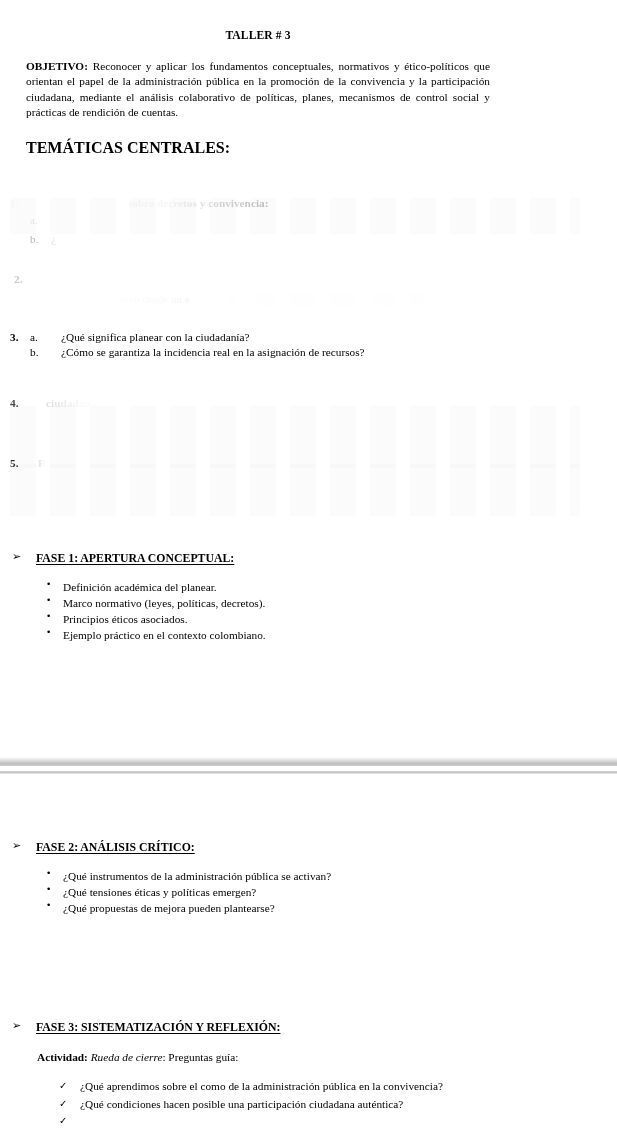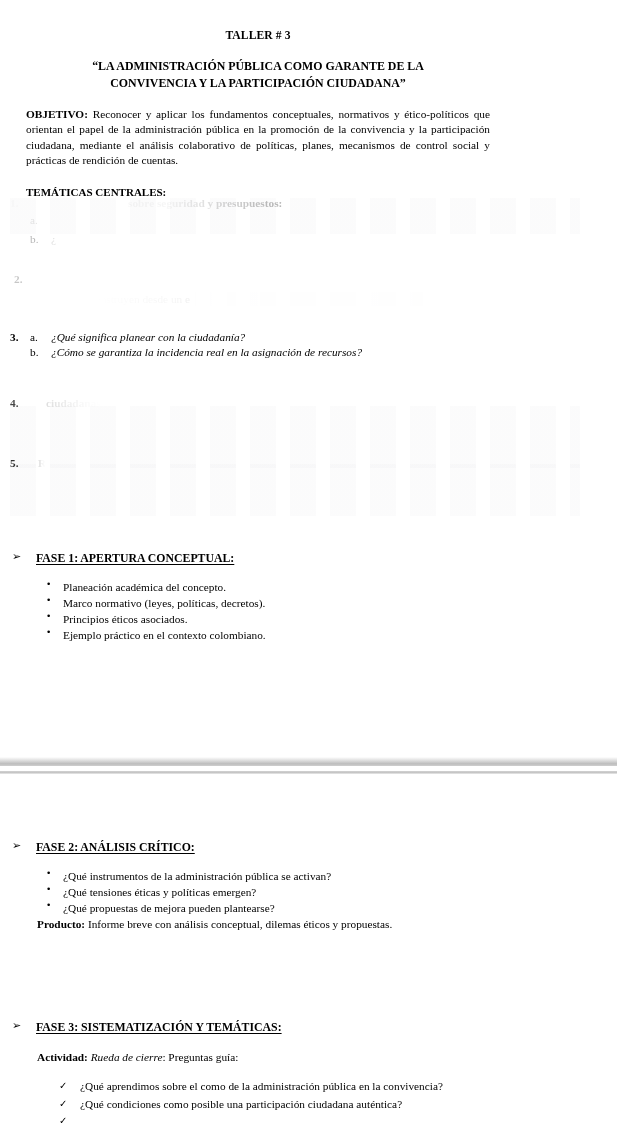--- a/index.html
+++ b/index.html
@@ -51,21 +51,21 @@
   }
   .para-just {
     text-align: justify;
     line-height: 1.36;
   }
   b, .b { font-weight: bold; }
   i, .i { font-style: italic; }
 
   .section-head {
     font-weight: bold;
-    font-size: 11px;
+    font-size: 16px;
     margin-top: 17px;
   }
   .numitem { position: relative; margin-top: 4px; }
   .numitem .num {
     position: absolute;
     left: 0;
     top: 0;
     width: 18px;
     font-weight: bold;
     text-align: left;
@@ -78,21 +78,21 @@
     position: relative;
     margin-left: 20px;
     margin-top: 1px;
   }
   .subitem .sublabel {
     position: absolute;
     left: 0;
     top: 0;
     width: 18px;
   }
-  .subitem .subtext { margin-left: 21px; font-style: italic; }
+  .subitem .subtext { margin-left: 31px; }
 
   
   .faded-row { position: relative; }
   .fade-lr {
     -webkit-mask-image: linear-gradient(to right, rgba(0,0,0,0.02) 0%, rgba(0,0,0,0.04) 28%, rgba(0,0,0,0.30) 48%, rgba(0,0,0,0.92) 64%, rgba(0,0,0,1) 78%, rgba(0,0,0,1) 100%);
             mask-image: linear-gradient(to right, rgba(0,0,0,0.02) 0%, rgba(0,0,0,0.04) 28%, rgba(0,0,0,0.30) 48%, rgba(0,0,0,0.92) 64%, rgba(0,0,0,1) 78%, rgba(0,0,0,1) 100%);
   }
   .fade-ghost {
     opacity: .12;
     -webkit-mask-image: linear-gradient(to right, rgba(0,0,0,.5) 0%, rgba(0,0,0,.25) 40%, rgba(0,0,0,.08) 70%, rgba(0,0,0,0) 100%);
@@ -196,36 +196,35 @@
     font-family: "DejaVu Sans", sans-serif;
   }
 </style>
 </head>
 <body>
 
 <div class="page">
 
   <div class="col">
     <div class="doc-title">TALLER # 3</div>
-    <div class="doc-subtitle">“LA ADMINISTRACIÓN PÚBLICA COMO GARANTE DE LA CONVIVENCIA Y LA PARTICIPACIÓN CIUDADANA”</div>
 
     <div class="para">
       <b>OBJETIVO:</b><span> Reconocer y aplicar los fundamentos conceptuales, normativos y ético-políticos que orientan el papel de la administración pública en la promoción de la convivencia y la participación ciudadana, mediante el análisis colaborativo de políticas, planes, mecanismos de control social y prácticas de rendición de cuentas.</span>
     </div>
 
     <div class="section-head">TEMÁTICAS CENTRALES:</div>
   </div>
 
   <div style="position:absolute; left:0; top:196px; width:617px;">
 
     <div class="faded-row" style="position:absolute; top:0; left:10px; right:37px;">
       <div class="ghost-block" style="top:2px; height:36px;"></div>
       <div class="fade-lr" style="position:relative;">
         <span style="position:absolute; left:0; top:0; font-weight:bold;">1.</span>
-        <span style="margin-left:118px; font-weight:bold;">sobre seguridad y presupuestos:</span>
+        <span style="margin-left:118px; font-weight:bold;">sobre decretos y convivencia:</span>
       </div>
     </div>
 
     <div class="faded-row fade-vlight" style="position:absolute; top:17px; left:30px; right:37px;">
       <span style="position:absolute; left:0; top:0;">a.</span>
       <span style="margin-left:21px;"></span>
     </div>
 
     <div class="faded-row" style="position:absolute; top:36px; left:30px; right:37px; opacity:.30;">
       <span style="position:absolute; left:0; top:0;">b.</span>
@@ -267,21 +266,21 @@
     </div>
   </div>
 
   <div class="fase" style="position:absolute; top:549px; left:10px; right:37px;">
     <div class="fase-head">
       <span class="arrow">➢</span>
       <span class="fase-title">FASE 1: APERTURA CONCEPTUAL:</span>
     </div>
     <div class="fase-body">
       <ul class="dots">
-        <li><span class="dot">•</span><span>Planeación académica del concepto.</span></li>
+        <li><span class="dot">•</span><span>Definición académica del planear.</span></li>
         <li><span class="dot">•</span><span>Marco normativo (leyes, políticas, decretos).</span></li>
         <li><span class="dot">•</span><span>Principios éticos asociados.</span></li>
         <li><span class="dot">•</span><span>Ejemplo práctico en el contexto colombiano.</span></li>
       </ul>
     </div>
   </div>
 
   <div class="page-break" style="top:757px;">
     <div class="band-top"></div>
     <div class="band-gap"></div>
@@ -292,37 +291,34 @@
     <div class="fase-head">
       <span class="arrow">➢</span>
       <span class="fase-title">FASE 2: ANÁLISIS CRÍTICO:</span>
     </div>
     <div class="fase-body" style="margin-left:27px; margin-right:-9px;">
       <ul class="dots">
         <li><span class="dot">•</span><span>¿Qué instrumentos de la administración pública se activan?</span></li>
         <li><span class="dot">•</span><span>¿Qué tensiones éticas y políticas emergen?</span></li>
         <li><span class="dot">•</span><span>¿Qué propuestas de mejora pueden plantearse?</span></li>
       </ul>
-      <div style="margin-top:1px;">
-        <b>Producto:</b><span> Informe breve con análisis conceptual, dilemas éticos y propuestas.</span>
-      </div>
     </div>
   </div>
 
   <div class="fase" style="position:absolute; top:1018px; left:10px; right:37px;">
     <div class="fase-head">
       <span class="arrow">➢</span>
-      <span class="fase-title">FASE 3: SISTEMATIZACIÓN Y TEMÁTICAS:</span>
+      <span class="fase-title">FASE 3: SISTEMATIZACIÓN Y REFLEXIÓN:</span>
     </div>
     <div class="fase-body" style="margin-top:15px;">
       <div>
         <b>Actividad:</b>
         <i>Rueda de cierre</i><span>: Preguntas guía:</span>
       </div>
       <ul class="checks" style="margin-top:15px;">
         <li><span class="check">✓</span><span>¿Qué aprendimos sobre el como de la administración pública en la convivencia?</span></li>
-        <li><span class="check">✓</span><span>¿Qué condiciones como posible una participación ciudadana auténtica?</span></li>
+        <li><span class="check">✓</span><span>¿Qué condiciones hacen posible una participación ciudadana auténtica?</span></li>
         <li><span class="check">✓</span></li>
       </ul>
     </div>
   </div>
 
 </div>
 
 </body></html>

